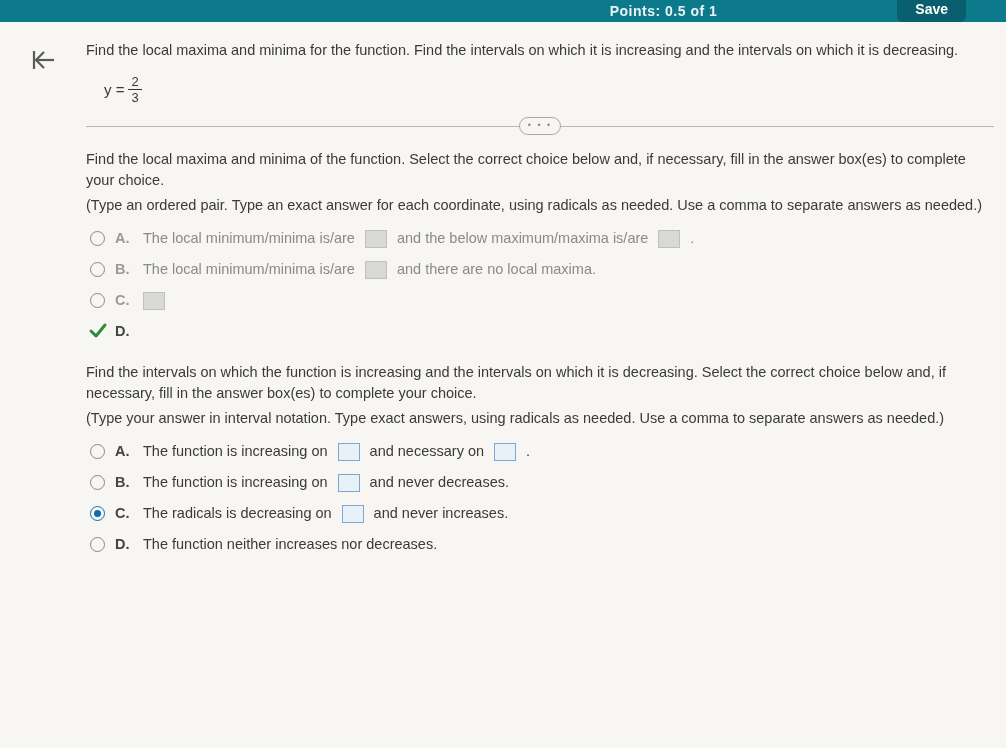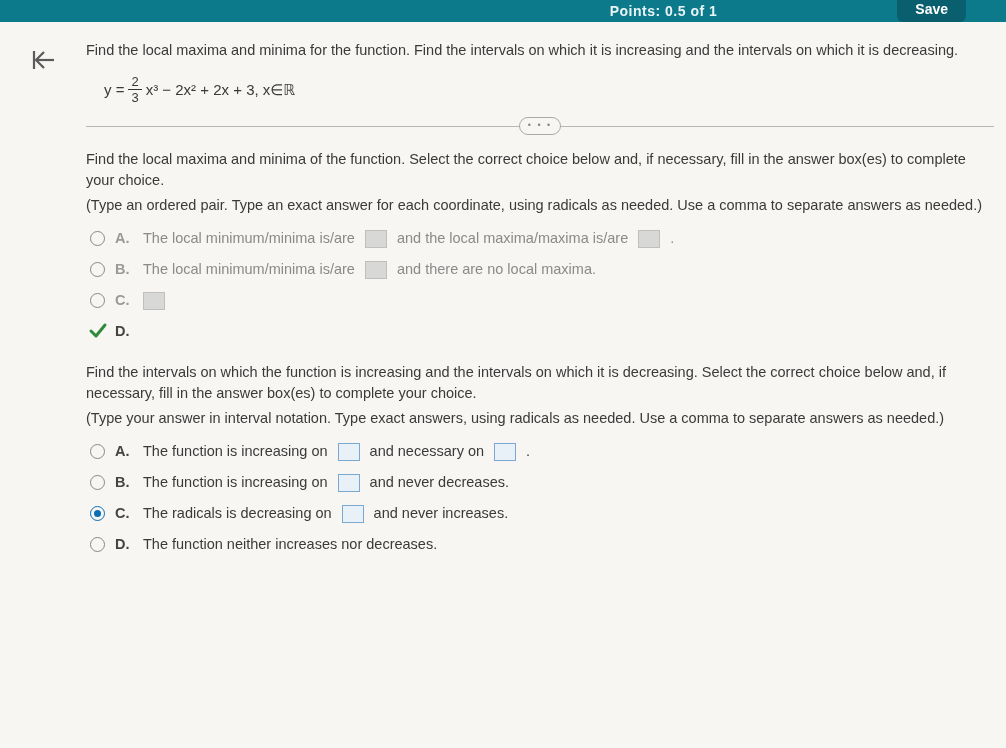--- a/index.html
+++ b/index.html
@@ -201,40 +201,39 @@
 
     <div class="main">
       <div class="prompt">Find the local maxima and minima for the function. Find the intervals on which it is increasing and the intervals on which it is decreasing.</div>
 
       <div class="formula">
         <span>y =</span>
         <span class="frac">
           <span class="num">2</span>
           <span class="den">3</span>
         </span>
-        <span>x³ − 2x² + 2x + 3, x∈ℝ</span>
       </div>
 
       <div class="divider-wrap">
         <hr>
         <div class="pill">• • •</div>
       </div>
 
       <div class="section">
         <div class="section-q">Find the local maxima and minima of the function. Select the correct choice below and, if necessary, fill in the answer box(es) to complete your choice.</div>
         <div class="hint">(Type an ordered pair. Type an exact answer for each coordinate, using radicals as needed. Use a comma to separate answers as needed.)</div>
 
         <div class="choices">
           <div class="choice faded">
             <span class="radio"></span>
             <span class="opt-label">A.</span>
             <span class="opt-text">
               <span>The local minimum/minima is/are</span>
               <span class="blank"></span>
-              <span>and the local maxima/maxima is/are</span>
+              <span>and the below maximum/maxima is/are</span>
               <span class="blank"></span>
               <span>.</span>
             </span>
           </div>
 
           <div class="choice faded">
             <span class="radio"></span>
             <span class="opt-label">B.</span>
             <span class="opt-text">
               <span>The local minimum/minima is/are</span>

